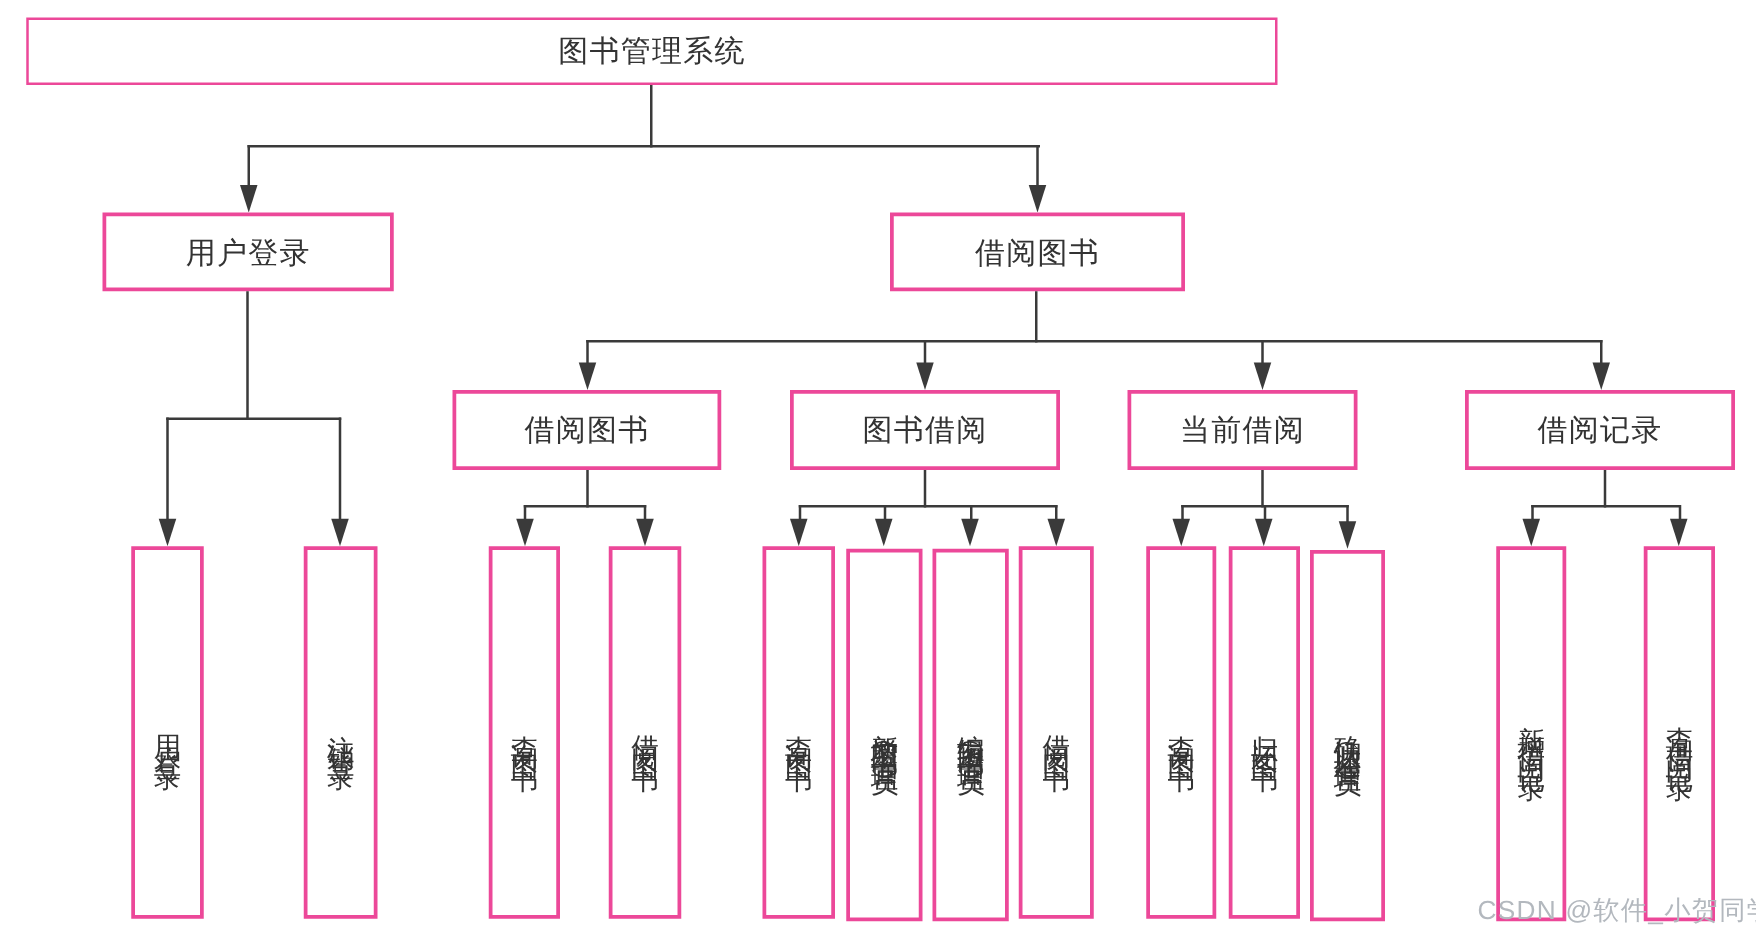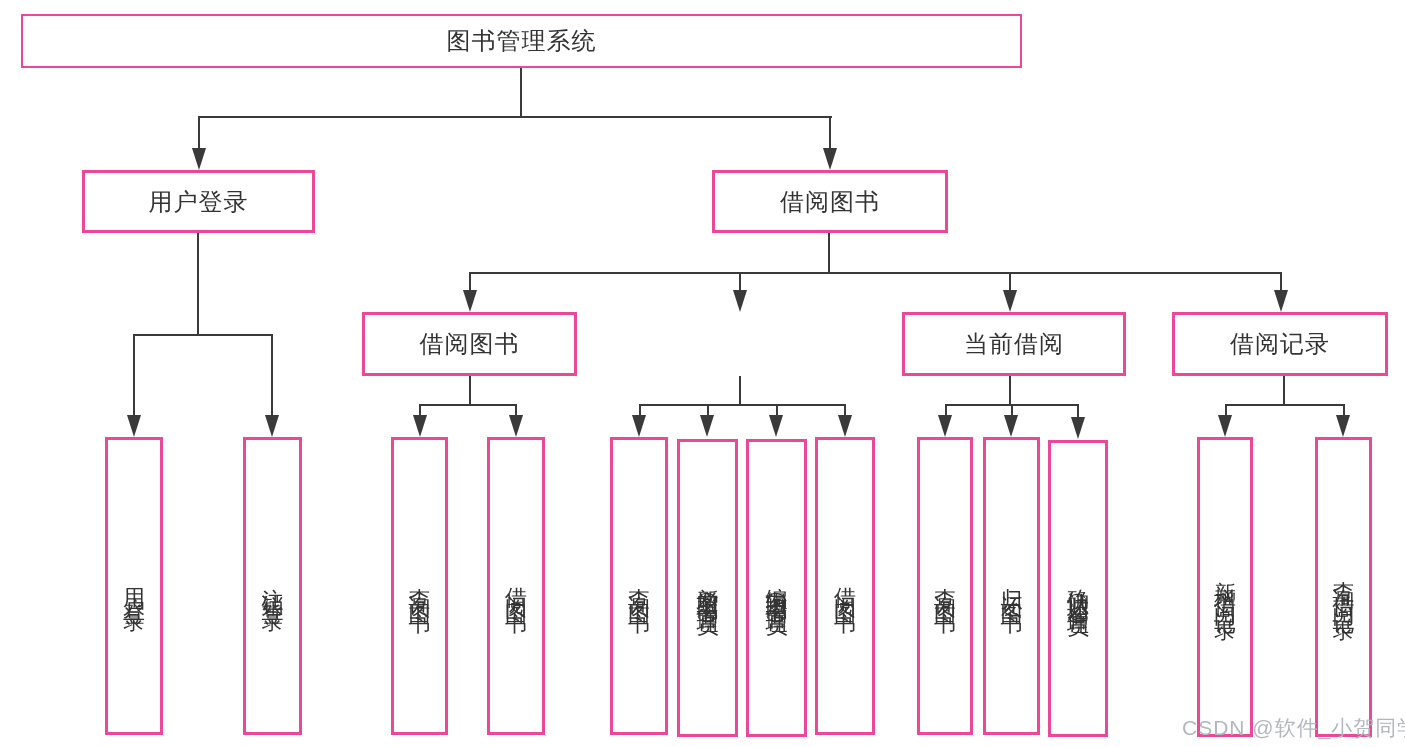--- a/index.html
+++ b/index.html
@@ -62,21 +62,24 @@
   <div class="cl v" style="left:739px;top:272px;height:22px;"></div>
   <div class="ar" style="left:733px;top:290px;"></div>
   <div class="cl v" style="left:1009px;top:272px;height:22px;"></div>
   <div class="ar" style="left:1003px;top:290px;"></div>
   <div class="cl v" style="left:1280px;top:272px;height:22px;"></div>
   <div class="ar" style="left:1274px;top:290px;"></div>
 
   <div class="bx" style="left:362px;top:312px;width:215px;height:64px;">
     <span class="hlbl">借阅图书</span>
   </div>
-  <div class="bx" style="left:902px;top:312px;width:224px;height:64px;">
+  <div class="bx" style="left:632px;top:312px;width:216px;height:64px;">
+    <span class="hlbl">图书借阅</span>
+  </div>
+  <div class="bx" style="left:902px;top:312px;width:184px;height:64px;">
     <span class="hlbl">当前借阅</span>
   </div>
   <div class="bx" style="left:1172px;top:312px;width:216px;height:64px;">
     <span class="hlbl">借阅记录</span>
   </div>
 
   <div class="cl v" style="left:469px;top:376px;height:30px;"></div>
   <div class="cl h" style="left:419px;top:404px;width:98px;"></div>
   <div class="cl v" style="left:419px;top:404px;height:14px;"></div>
   <div class="ar" style="left:413px;top:415px;"></div>

